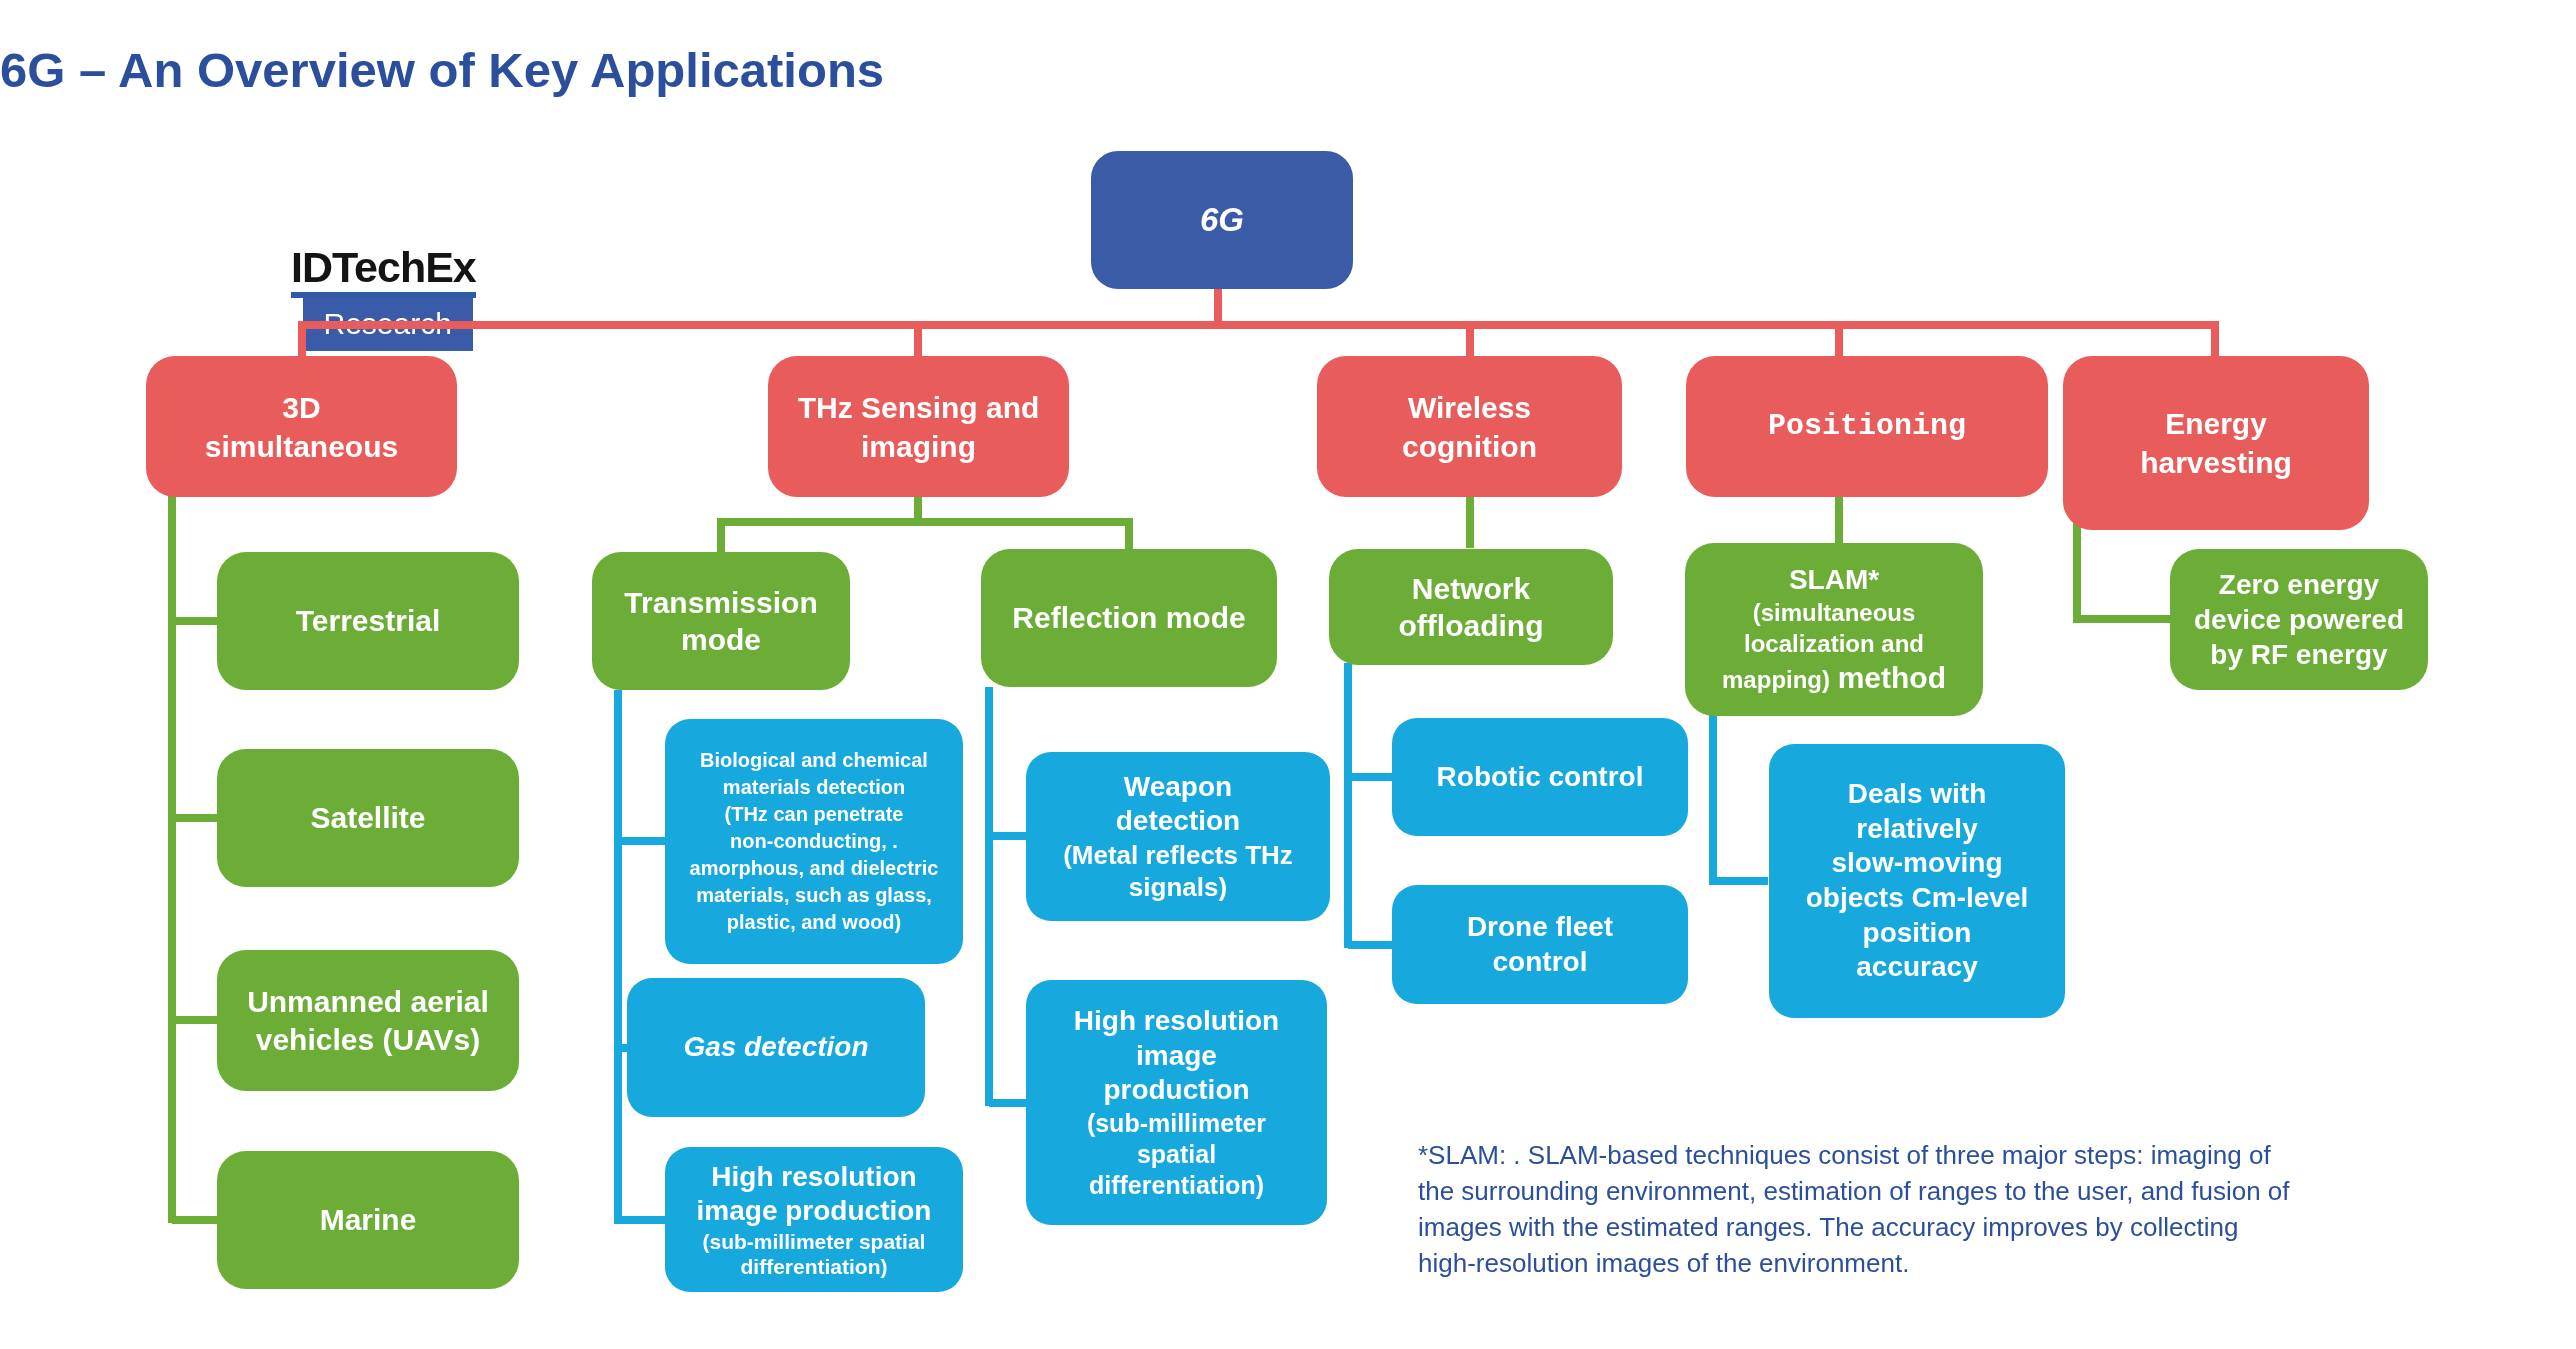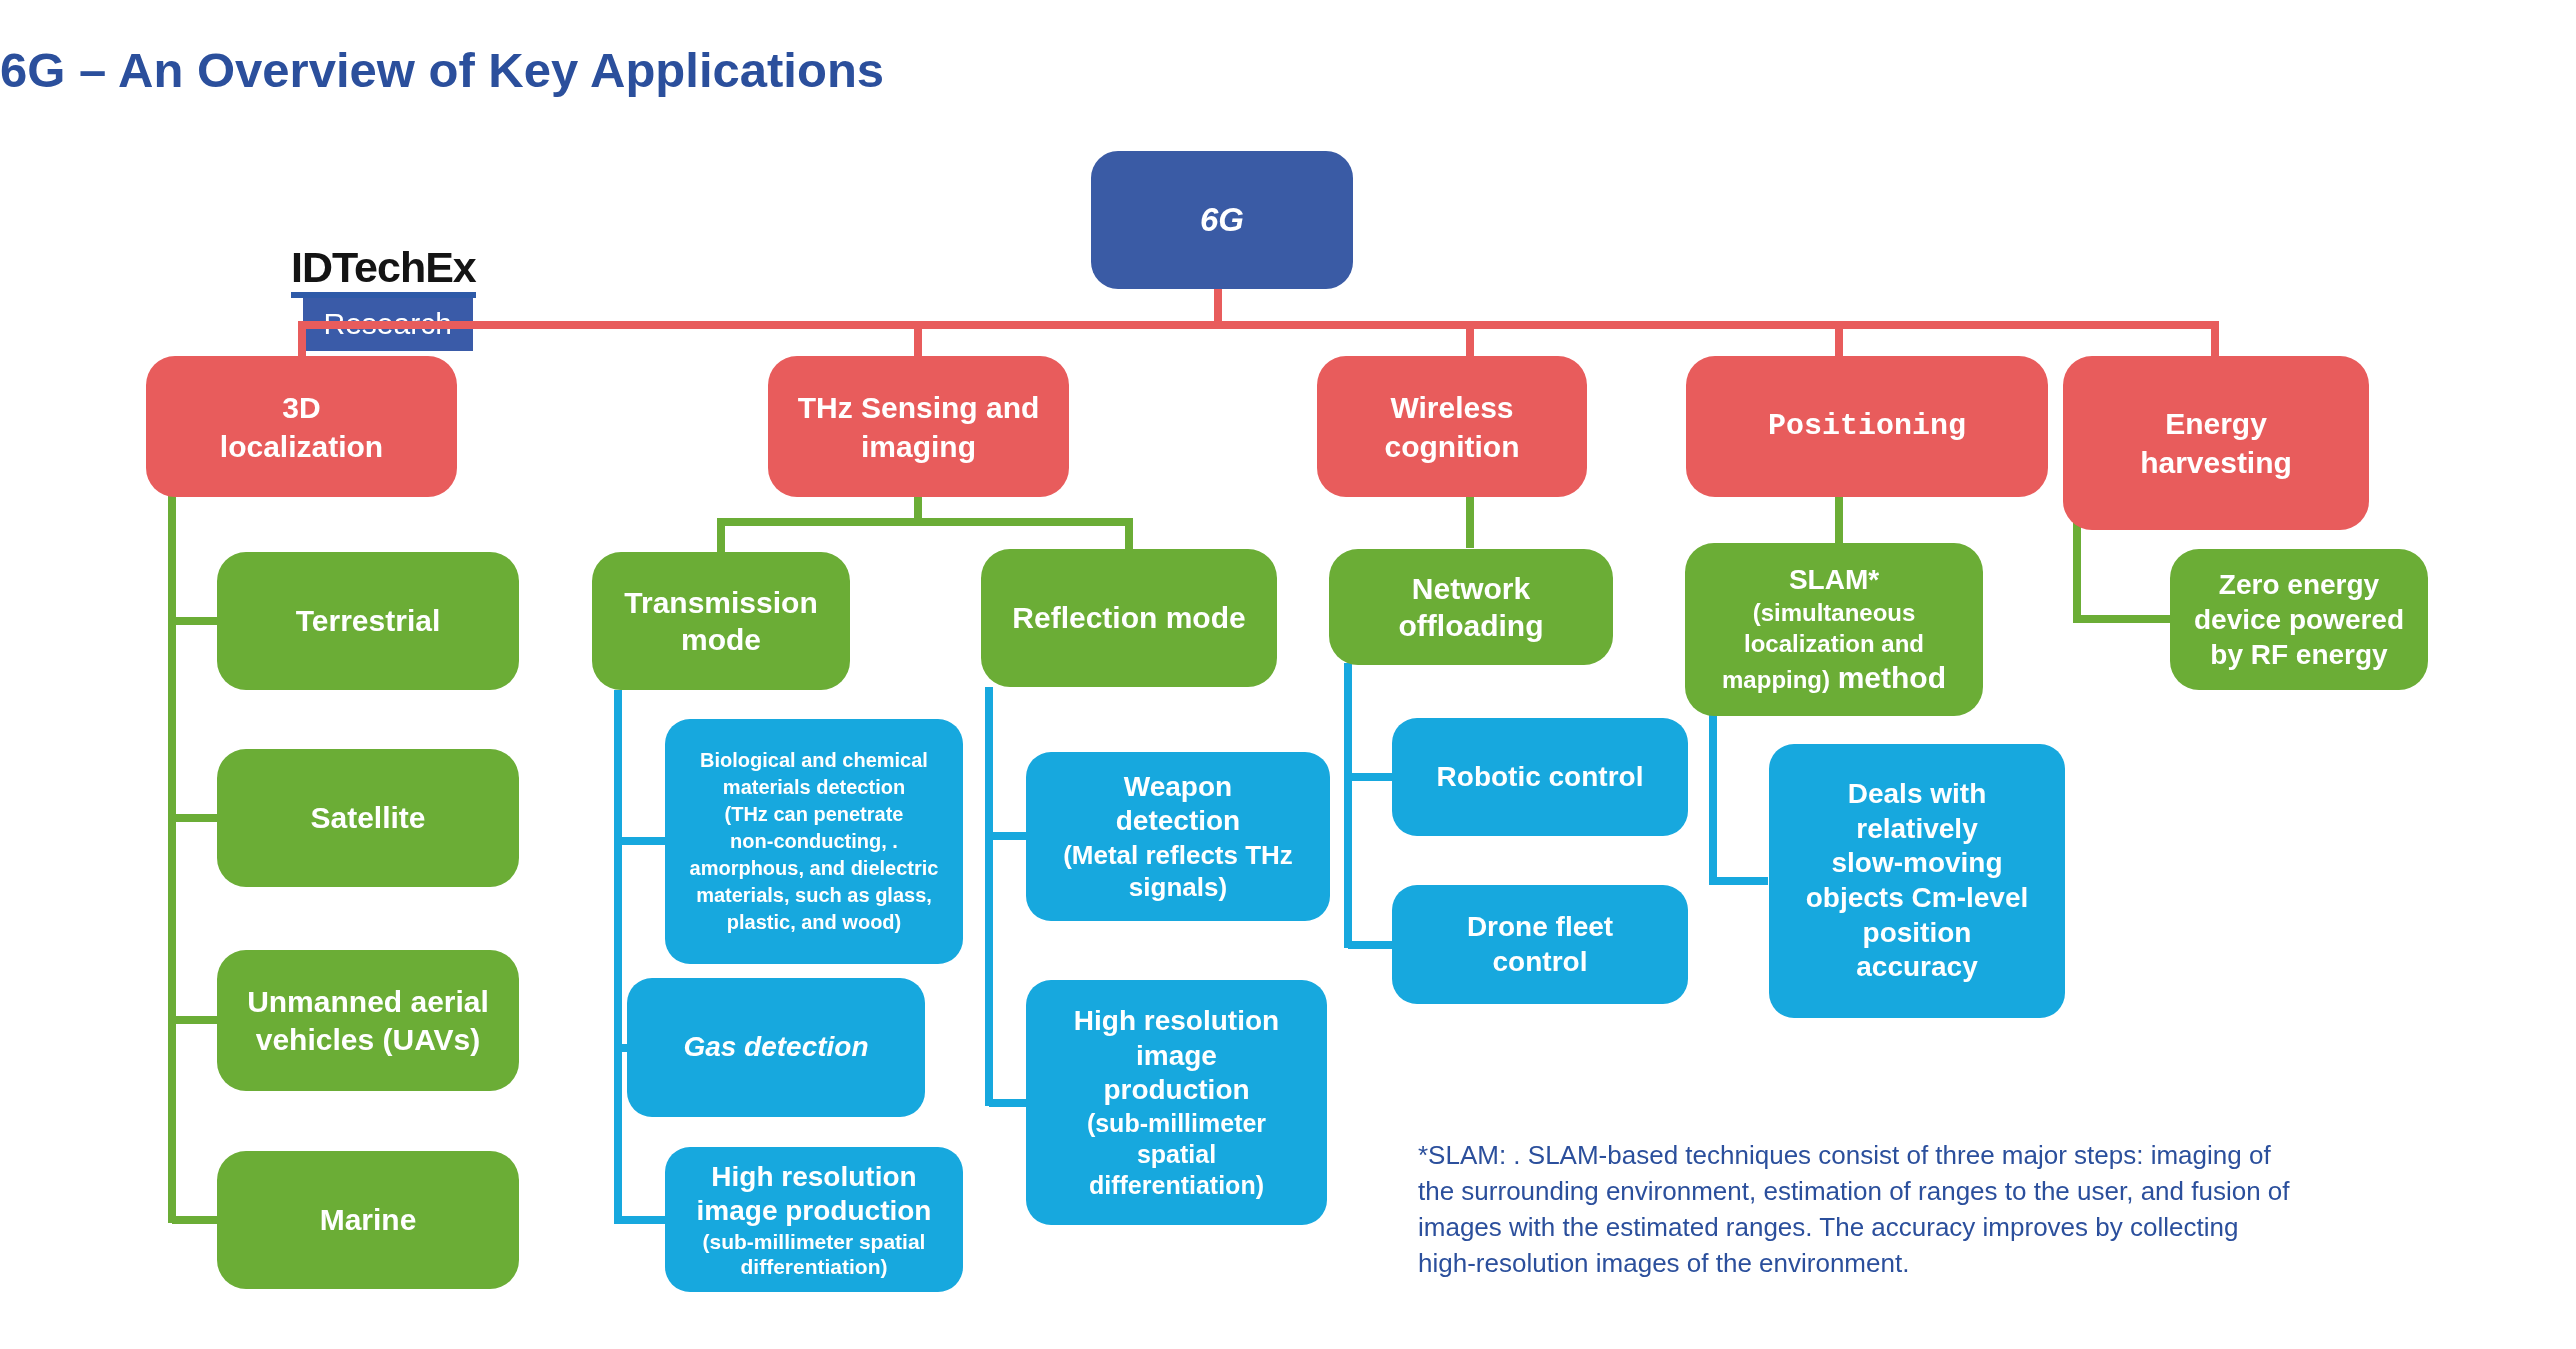--- a/index.html
+++ b/index.html
@@ -95,24 +95,24 @@
   <div class="line lb" style="left:1344px; top:663px; width:7.6px; height:285px;"></div>
   <div class="line lb" style="left:1348px; top:773px; width:44px; height:7.6px;"></div>
   <div class="line lb" style="left:1348px; top:941px; width:44px; height:7.6px;"></div>
 
   <div class="line lb" style="left:1709px; top:714px; width:7.6px; height:171px;"></div>
   <div class="line lb" style="left:1713px; top:877px; width:55px; height:7.6px;"></div>
 
   <div class="box root" style="left:1091px; top:151px; width:262px; height:138px;">6G</div>
 
   <div class="box red" style="left:146px;  top:356px; width:311px; height:141px;">3D
-localization</div>
+simultaneous</div>
   <div class="box red" style="left:768px;  top:356px; width:301px; height:141px;">THz Sensing and
 imaging</div>
-  <div class="box red" style="left:1317px; top:356px; width:270px; height:141px;">Wireless
+  <div class="box red" style="left:1317px; top:356px; width:305px; height:141px;">Wireless
 cognition</div>
   <div class="box red" style="left:1686px; top:356px; width:362px; height:141px;font-family:Liberation Mono, monospace;">Positioning</div>
   <div class="box red" style="left:2063px; top:356px; width:306px; height:174px;">Energy
 harvesting</div>
 
   <div class="box green" style="left:217px; top:552px;  width:302px; height:138px;">Terrestrial</div>
   <div class="box green" style="left:217px; top:749px;  width:302px; height:138px;">Satellite</div>
   <div class="box green" style="left:217px; top:950px;  width:302px; height:141px;">Unmanned aerial
 vehicles (UAVs)</div>
   <div class="box green" style="left:217px; top:1151px; width:302px; height:138px;">Marine</div>

